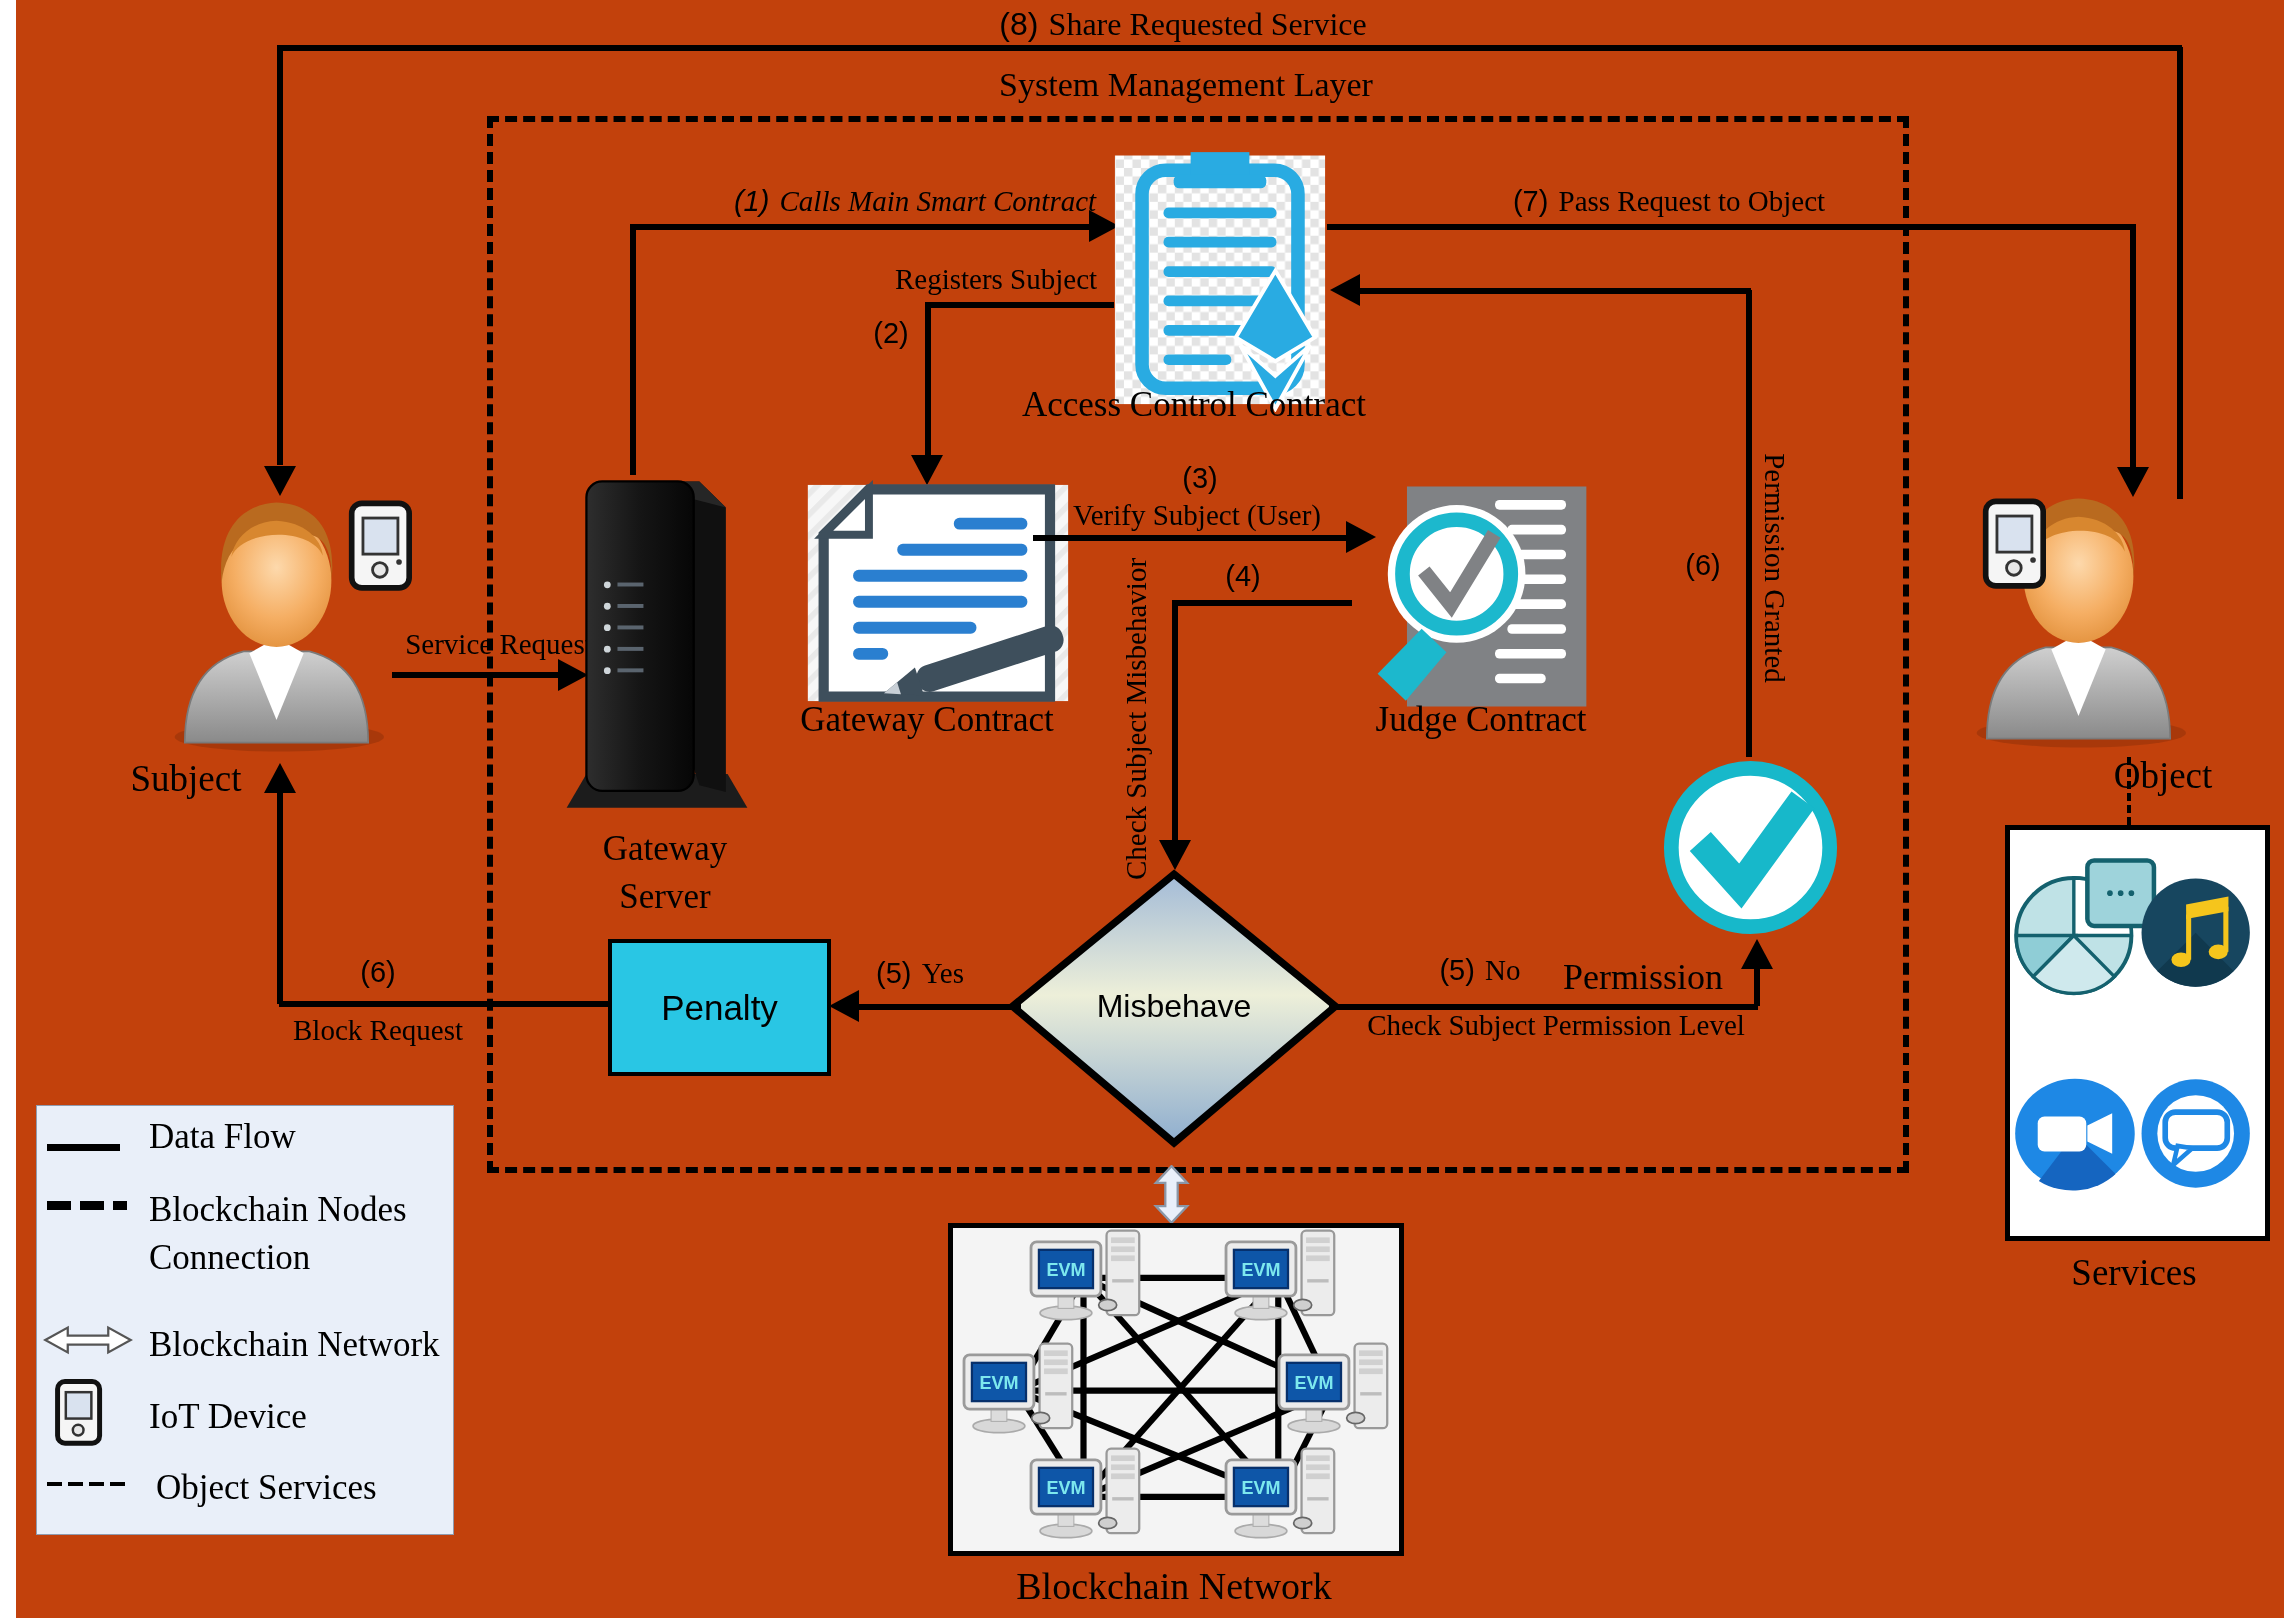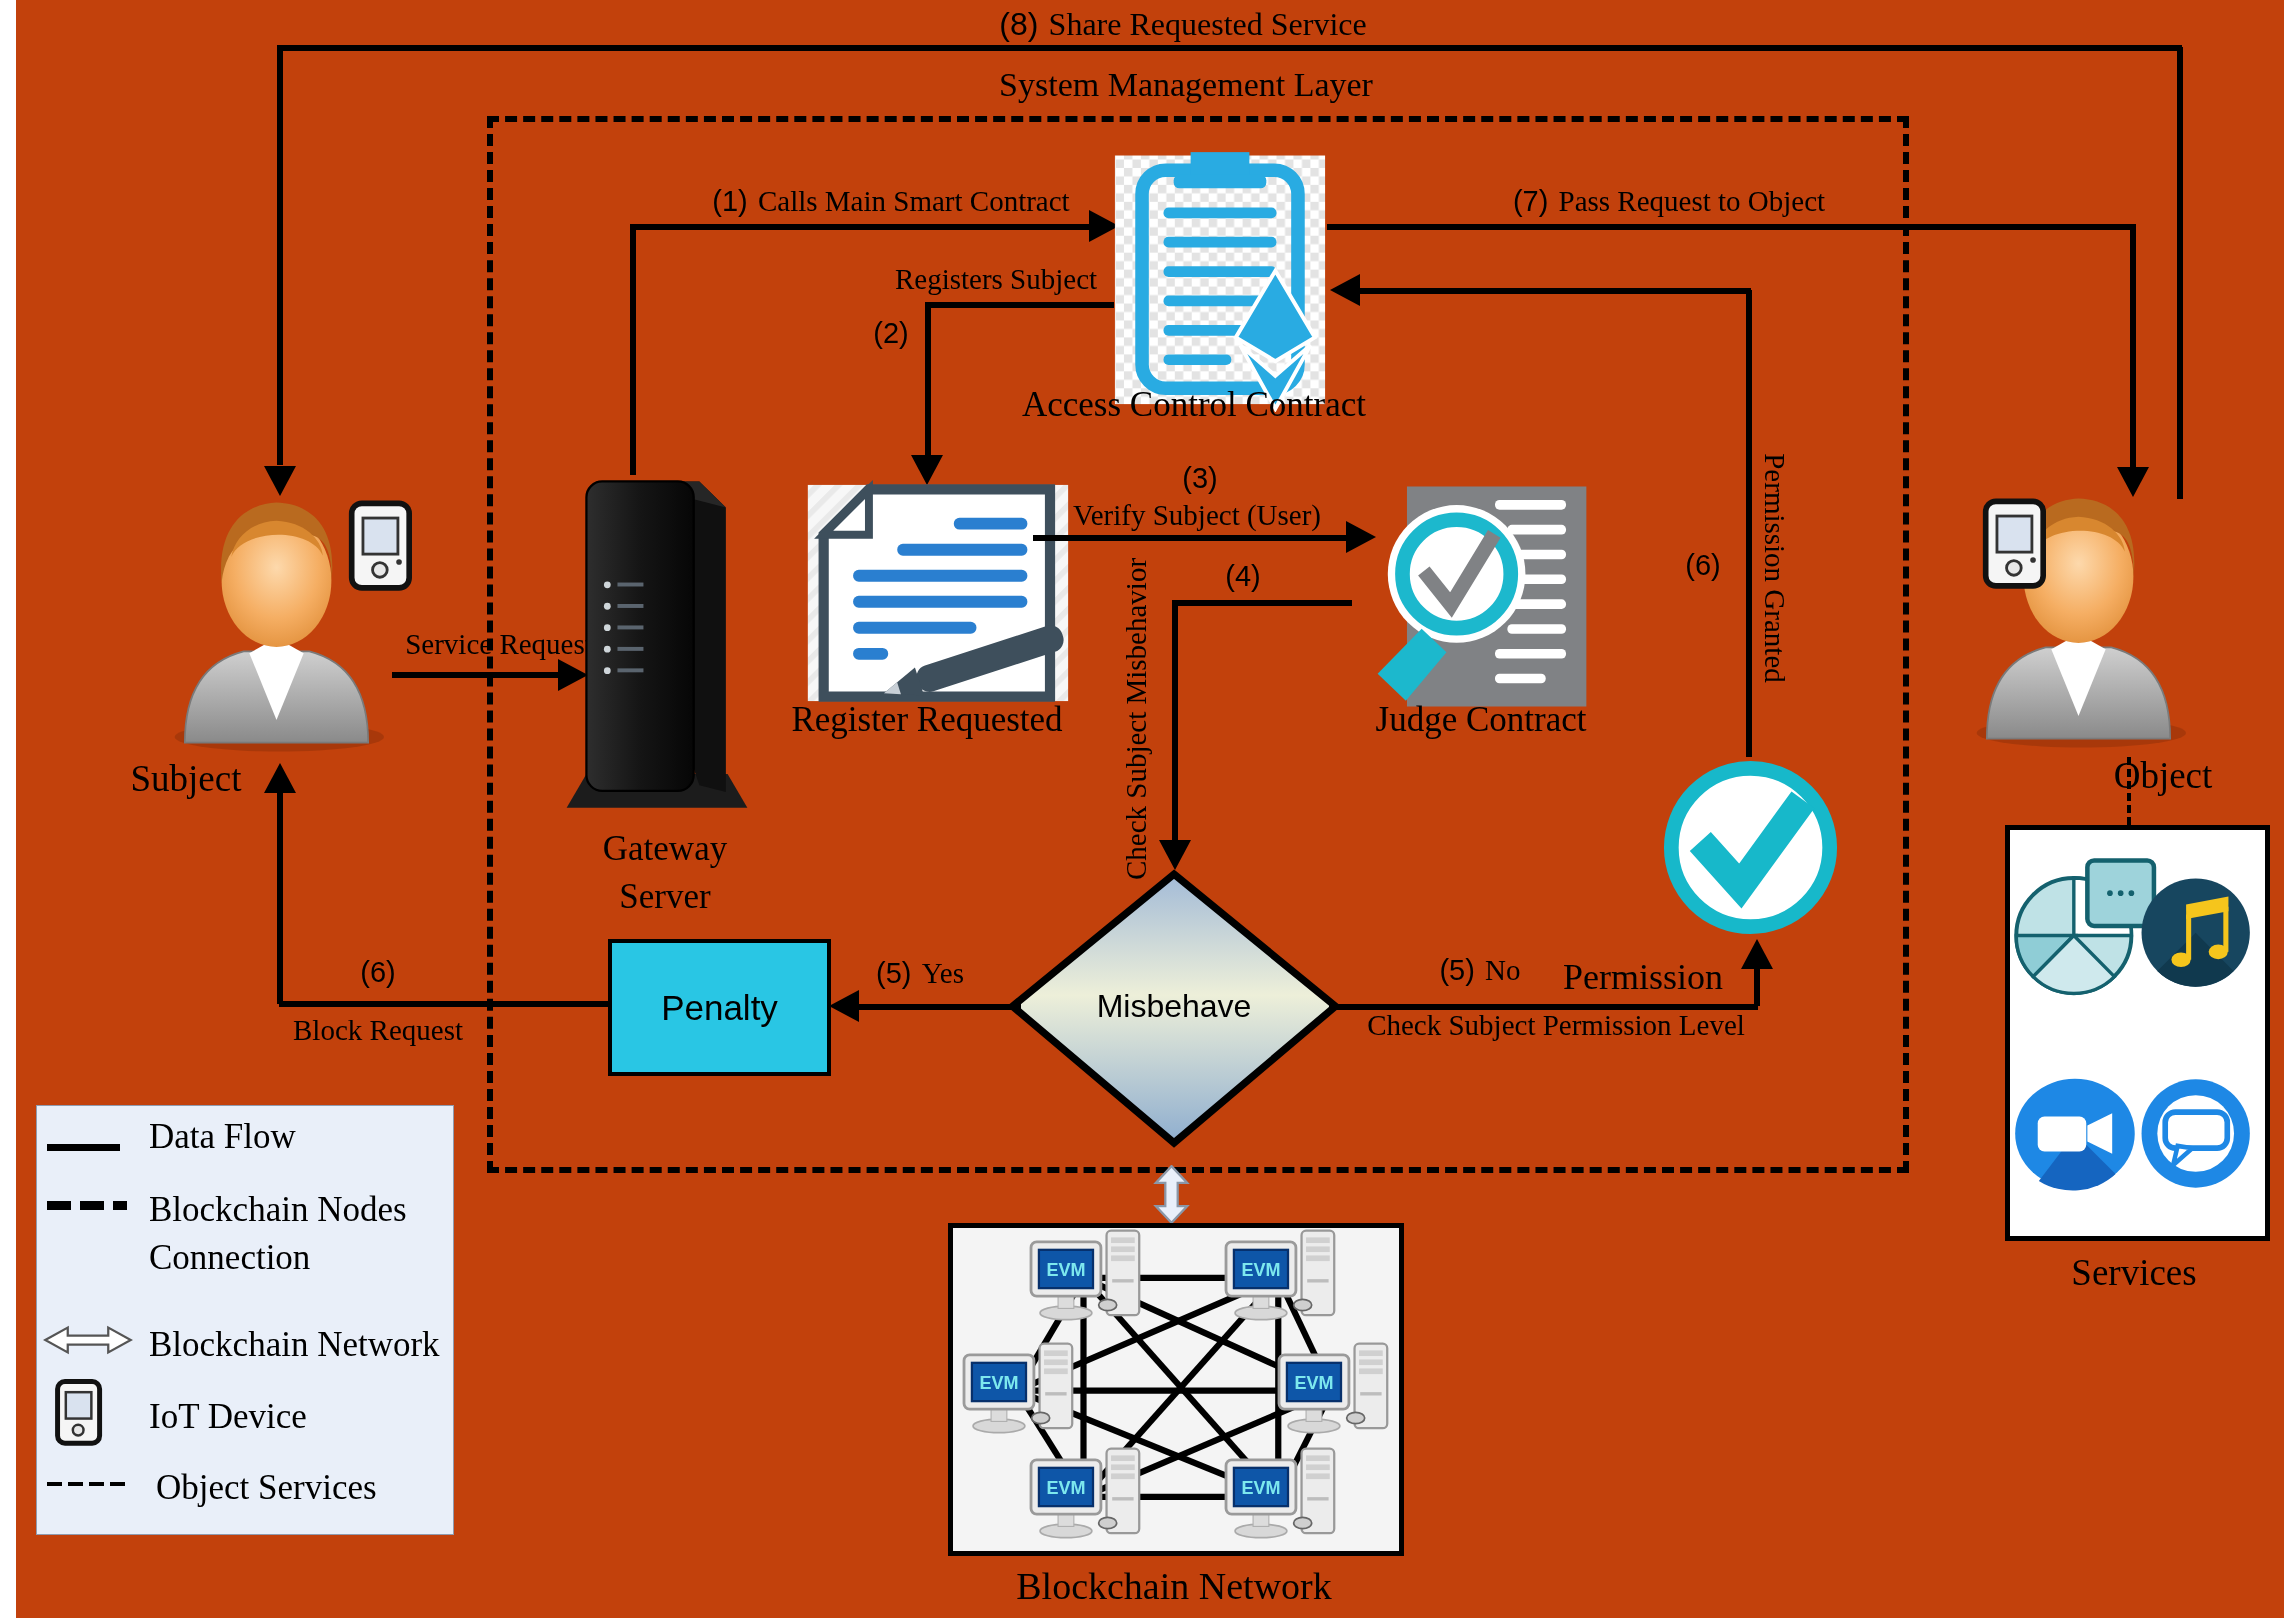--- a/index.html
+++ b/index.html
@@ -133,21 +133,21 @@
         <rect x="100" y="315" width="46" height="7"></rect>
         <rect x="100" y="353" width="46" height="7"></rect>
     </g>
   </svg>
   <div class="lbl nodelbl" style="left:649px;top:849px;">Gateway</div>
   <div class="lbl nodelbl" style="left:649px;top:897px;">Server</div>
 
   <div class="vl" style="left:614px;top:226px;height:249px;"></div>
   <div class="hl" style="left:614px;top:224px;width:461px;"></div>
   <div class="ah ah-right" style="left:1073px;top:210px;"></div>
-  <div class="lbl" style="left:875px;top:201px;">
+  <div class="lbl" style="left:899px;top:201px;font-style:italic;">
     <span class="num">(1)</span><span>Calls Main Smart Contract</span>
   </div>
 
   <svg class="abs" style="left:1091px;top:151px;" width="226" height="261" viewBox="0 0 400 462">
     <rect x="14" y="8" width="372" height="440" fill="url(#chk)"></rect>
     <rect x="62" y="34" width="276" height="386" rx="42" fill="none" stroke="#29ABE2" stroke-width="24"></rect>
     <rect x="148" y="2" width="104" height="48" fill="#29ABE2"></rect>
     <rect x="118" y="42" width="164" height="24" rx="10" fill="#29ABE2"></rect>
     <g fill="#29ABE2">
       <rect x="100" y="100" width="200" height="19" rx="9"></rect>
@@ -192,21 +192,21 @@
       <rect x="92" y="210" width="308" height="21" rx="10"></rect>
       <rect x="92" y="256" width="218" height="21" rx="10"></rect>
       <rect x="92" y="302" width="62" height="21" rx="10"></rect>
     </g>
     <g transform="rotate(-18 300 330)">
       <rect x="200" y="308" width="270" height="48" rx="22" fill="#3E4F5C"></rect>
       <polygon points="138,332 204,306 204,358" fill="#3E4F5C"></polygon>
       <polygon points="138,332 166,321 166,343" fill="#c8cfd6"></polygon>
     </g>
   </svg>
-  <div class="lbl nodelbl" style="left:911px;top:720px;">Register Requested</div>
+  <div class="lbl nodelbl" style="left:911px;top:720px;">Gateway Contract</div>
 
   <div class="lbl" style="left:1184px;top:478px;"><span class="num" style="margin:0">(3)</span></div>
   <div class="lbl" style="left:1181px;top:515px;">Verify Subject (User)</div>
   <div class="hl" style="left:1017px;top:535px;width:315px;"></div>
   <div class="ah ah-right" style="left:1330px;top:521px;"></div>
 
   <svg class="abs" style="left:1356px;top:475px;" width="220" height="243" viewBox="0 0 390 430">
     <rect x="62" y="20" width="318" height="390" fill="#808285"></rect>
     <g fill="#ffffff">
       <rect x="218" y="44" width="126" height="17" rx="8"></rect>

